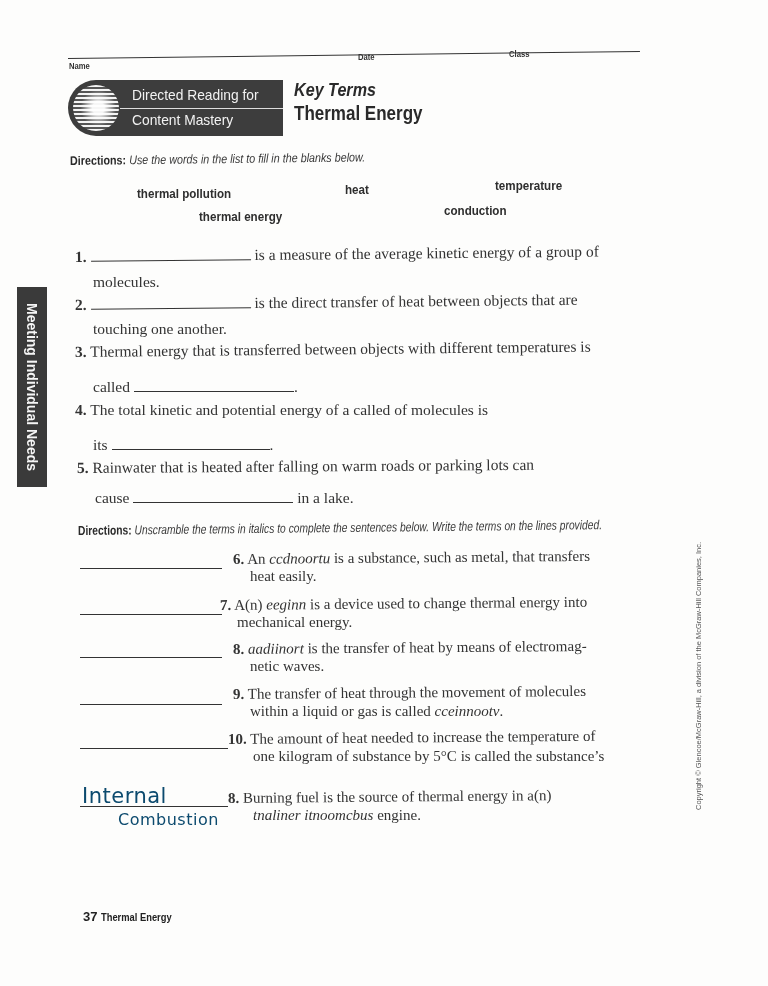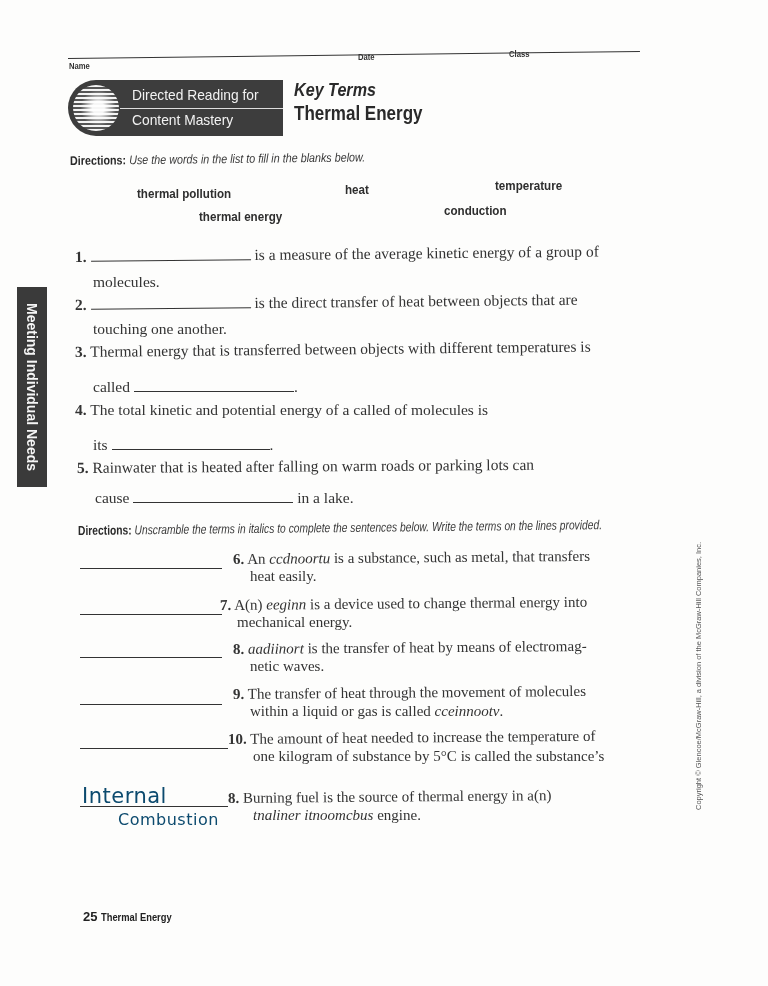--- a/index.html
+++ b/index.html
@@ -166,15 +166,15 @@
 <div class="hand" style="left:82px; top:784px; font-size:21px;">Internal</div>
 <div class="hand" style="left:118px; top:810px; font-size:16px;">Combustion</div>
 <div class="q2" style="left:228px; top:790px; width:430px;">
   <div style="transform:rotate(-0.5deg); transform-origin:left;"><span class="num">8.</span> <span>Burning fuel is the source of thermal energy in a(n)</span></div>
   <div style="padding-left:25px;"><i>tnaliner itnoomcbus</i><span> engine.</span></div>
 </div>
 
 <div class="copyright">Copyright © Glencoe/McGraw-Hill, a division of the McGraw-Hill Companies, Inc.</div>
 
 <div class="footer">
-  <b>25</b>
+  <b>37</b>
   <span class="ft">Thermal Energy</span>
 </div>
 
 </body></html>

